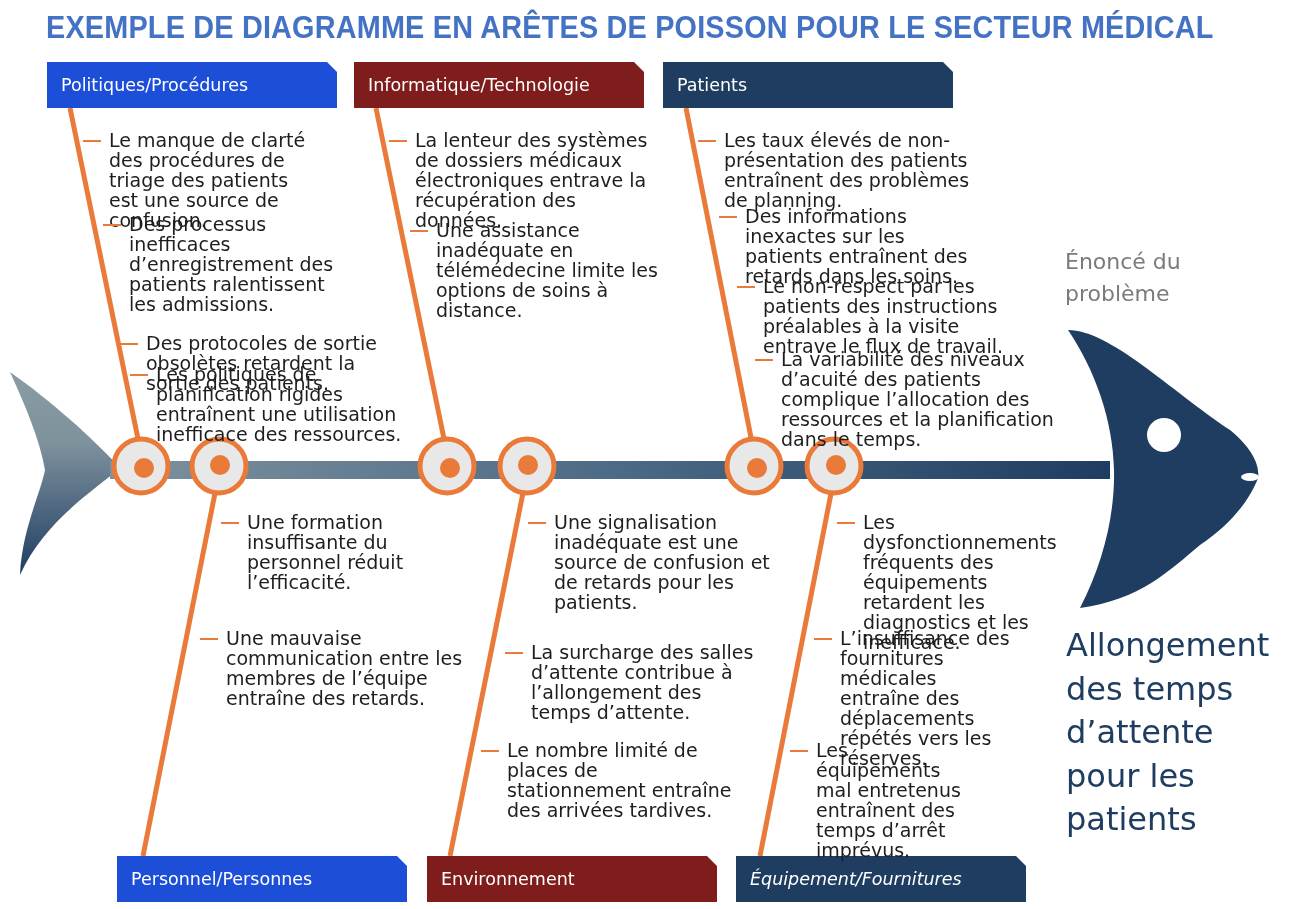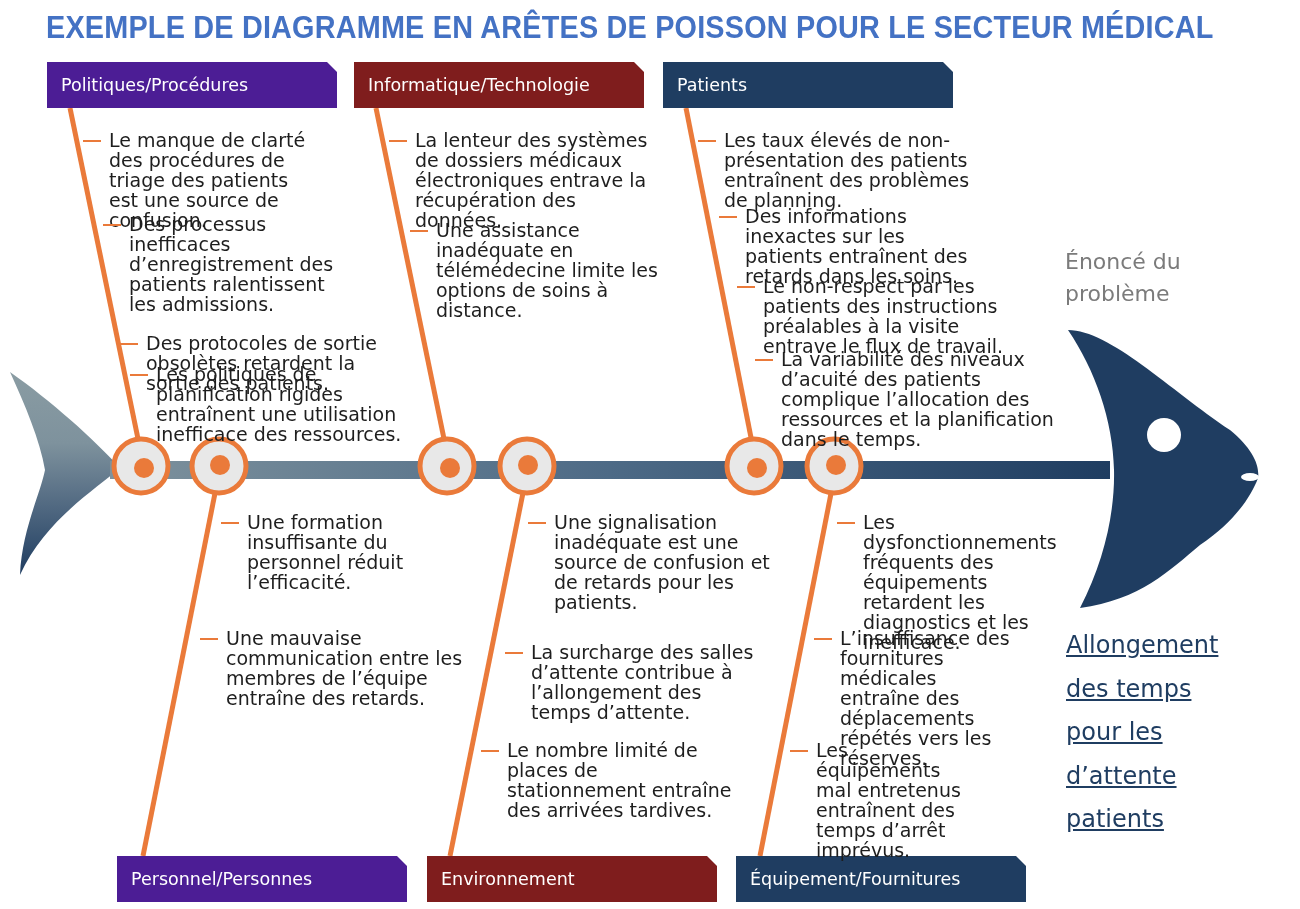--- a/index.html
+++ b/index.html
@@ -7,31 +7,31 @@
          font-family: "DejaVu Sans", sans-serif; color: #1e1e1e; }
   .title { position: absolute; left: 46px; top: 10px; width: 1240px;
            font-family: "Liberation Sans", sans-serif; font-weight: bold;
            font-size: 31px; color: #4472c4; letter-spacing: 0.2px; white-space: nowrap;
            transform: scaleX(0.93); transform-origin: left top; }
   svg.art { position: absolute; left: 0; top: 0; }
   .cat { position: absolute; height: 46px; color: #ffffff; font-size: 17.5px;
          line-height: 46px; padding-left: 14px; box-sizing: border-box; white-space: nowrap;
          clip-path: polygon(0 0, calc(100% - 10px) 0, 100% 10px, 100% 100%, 0 100%);
          font-family: "DejaVu Sans", sans-serif; }
-  .cat.c1 { background: #4c1d95; }
+  .cat.c1 { background: #1d4ed8; }
   .cat.c2 { background: #7f1d1d; }
   .cat.c3 { background: #1f3d61; }
   .cause { position: absolute; font-size: 19px; line-height: 20px; color: #1e1e1e;
            padding-left: 26px; box-sizing: border-box; }
   .cause::before { content: ""; position: absolute; left: 0; top: 10px; width: 18px;
                    height: 1.5px; background: #ea7a3a; }
   .problem-label { position: absolute; left: 1065px; top: 246px; font-size: 22px;
                    line-height: 32px; color: #7b7b7b; }
-  .problem-text { position: absolute; left: 1066px; top: 624px; font-size: 24px;
-                  line-height: 43.5px; color: #1f3d61; text-decoration: underline; }
+  .problem-text { position: absolute; left: 1066px; top: 624px; font-size: 32px;
+                  line-height: 43.5px; color: #1f3d61; }
 </style>
 </head>
 <body>
 
 <div class="title">EXEMPLE DE DIAGRAMME EN ARÊTES DE POISSON POUR LE SECTEUR MÉDICAL</div>
 
 <svg class="art" width="1300" height="909" viewBox="0 0 1300 909">
   <defs>
     <linearGradient id="tailGrad" x1="0" y1="0" x2="0" y2="1">
       <stop offset="0" stop-color="#8a9ca3"></stop>
@@ -97,21 +97,21 @@
 <div class="cat c3" style="left:663px; top:62px; width:290px;">
   <span>Patients</span>
 </div>
 
 <div class="cat c1" style="left:117px; top:856px; width:290px;">
   <span>Personnel/Personnes</span>
 </div>
 <div class="cat c2" style="left:427px; top:856px; width:290px;">
   <span>Environnement</span>
 </div>
-<div class="cat c3" style="left:736px; top:856px; width:290px;">
+<div class="cat c3" style="left:736px; top:856px; width:290px;font-style:italic;">
   <span>Équipement/Fournitures</span>
 </div>
 
 <div class="cause" style="left:83px; top:130px; width:230px;">Le manque de clarté des procédures de triage des patients est une source de confusion.</div>
 <div class="cause" style="left:103px; top:214px; width:250px;">Des processus inefficaces d’enregistrement des patients ralentissent les admissions.</div>
 <div class="cause" style="left:120px; top:298px; width:260px;margin-top:35px;">Des protocoles de sortie obsolètes retardent la sortie des patients.</div>
 <div class="cause" style="left:130px; top:364px; width:280px;">Les politiques de planification rigides entraînent une utilisation inefficace des ressources.</div>
 
 <div class="cause" style="left:389px; top:130px; width:260px;">La lenteur des systèmes de dossiers médicaux électroniques entrave la récupération des données.</div>
 <div class="cause" style="left:410px; top:220px; width:260px;">Une assistance inadéquate en télémédecine limite les options de soins à distance.</div>
@@ -132,16 +132,16 @@
 <div class="cause" style="left:814px; top:628px; width:200px;">L’insuffisance des fournitures médicales entraîne des déplacements répétés vers les réserves.</div>
 <div class="cause" style="left:790px; top:740px; width:180px;">Les équipements mal entretenus entraînent des temps d’arrêt imprévus.</div>
 
 <div class="problem-label">
   <div>Énoncé du</div>
   <div>problème</div>
 </div>
 <div class="problem-text">
   <div>Allongement</div>
   <div>des temps</div>
+  <div>d’attente</div>
   <div>pour les</div>
-  <div>d’attente</div>
   <div>patients</div>
 </div>
 
 </body></html>

